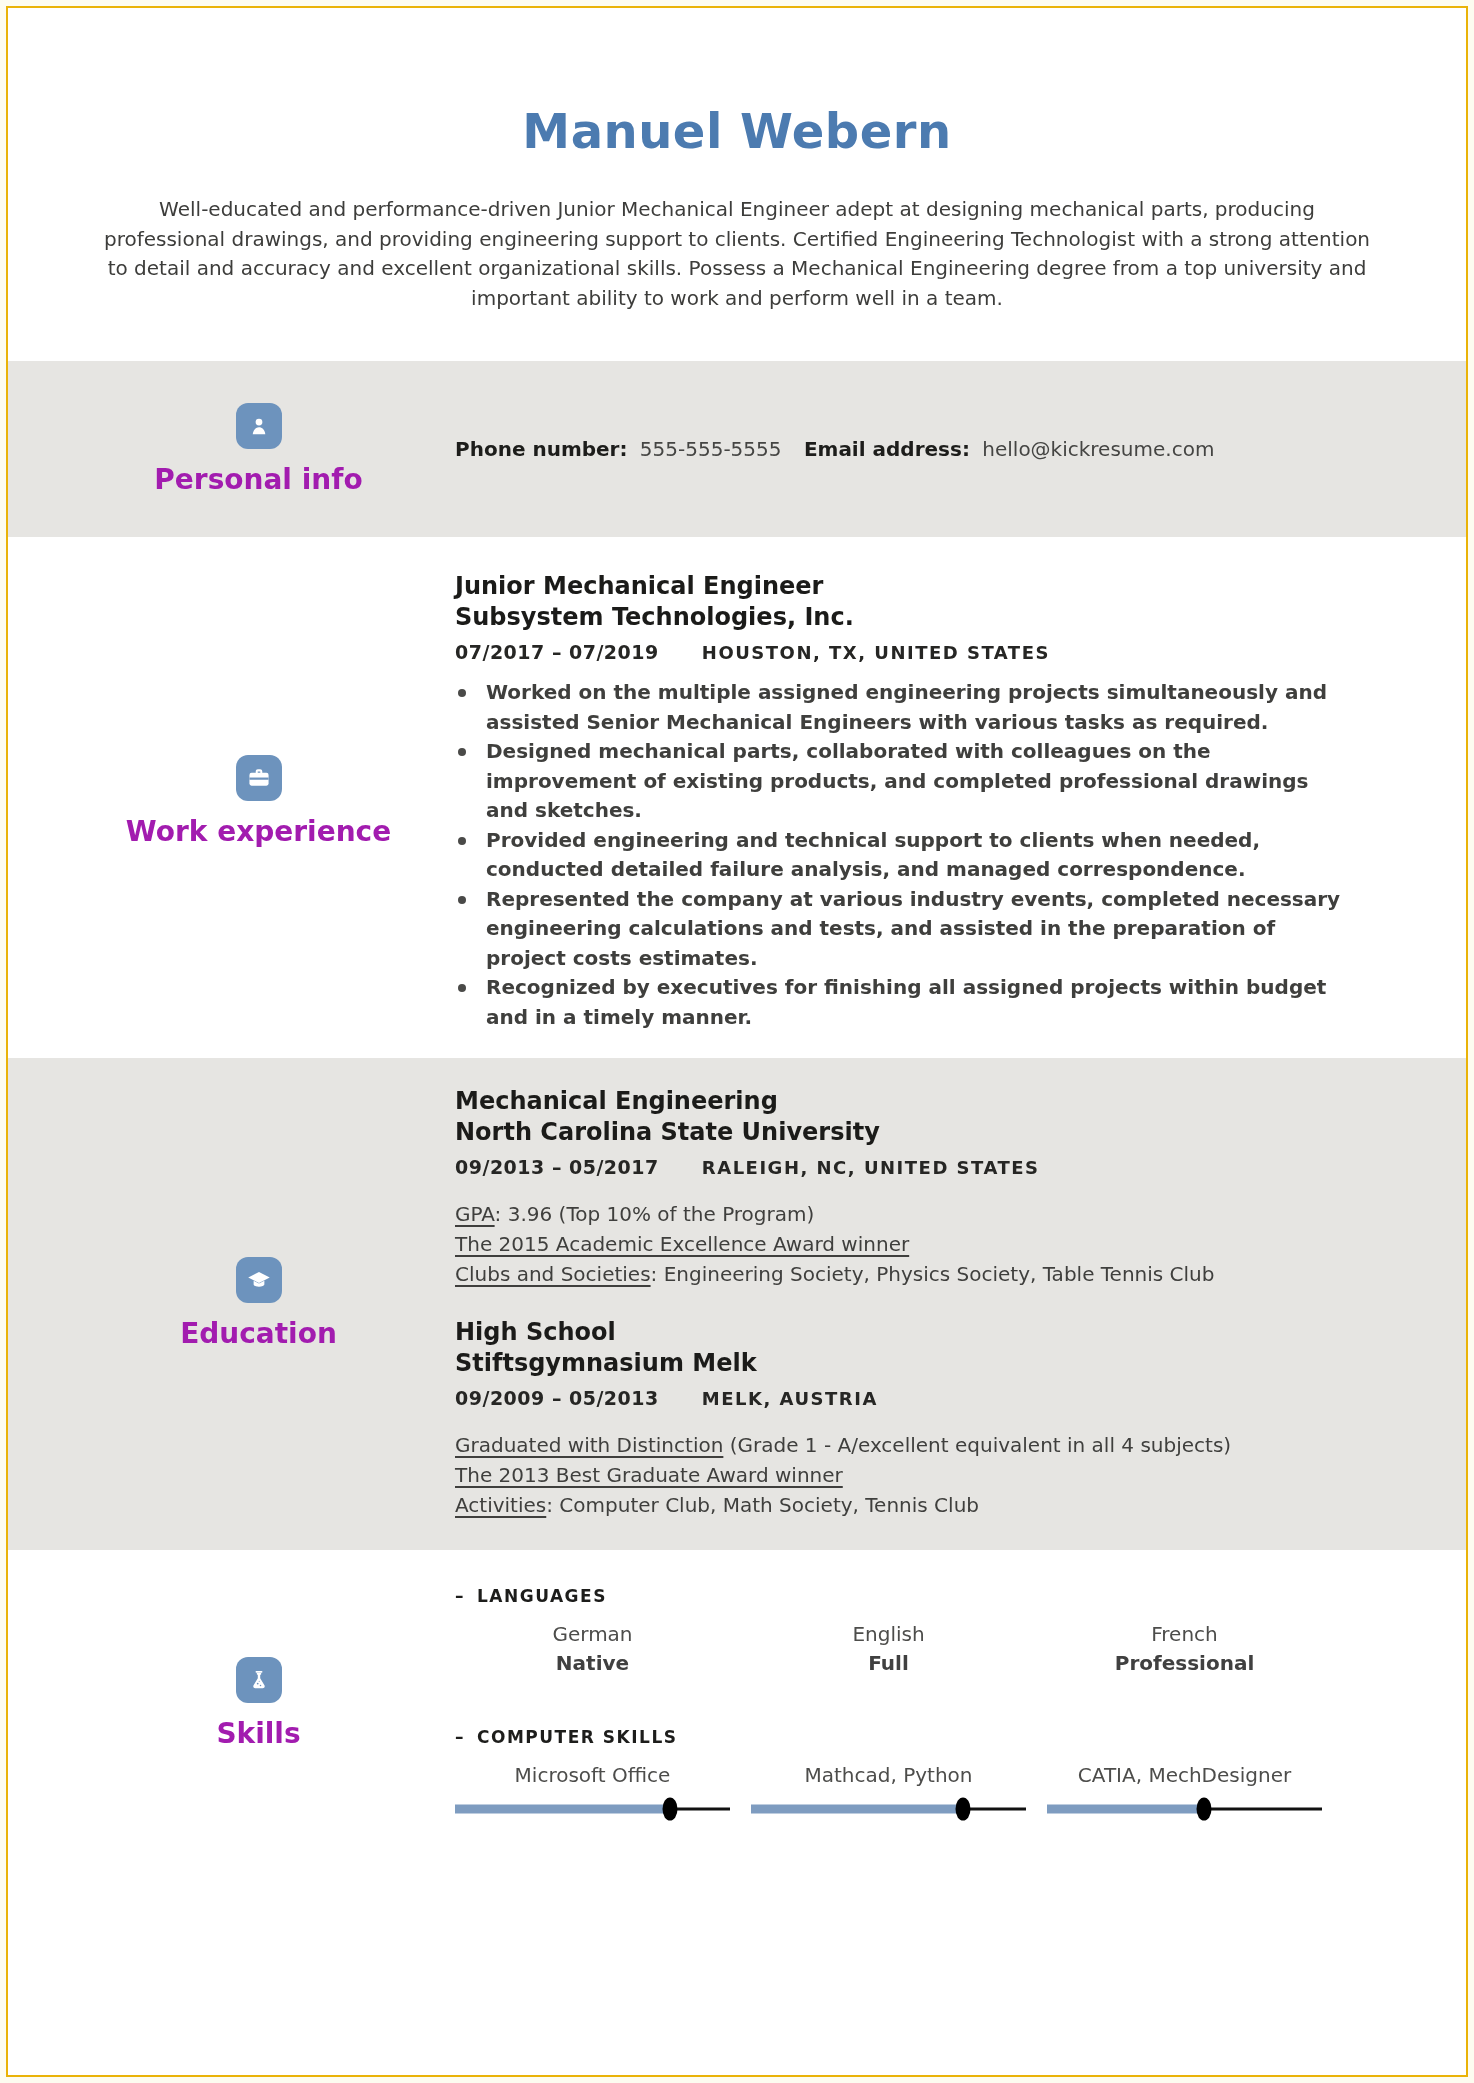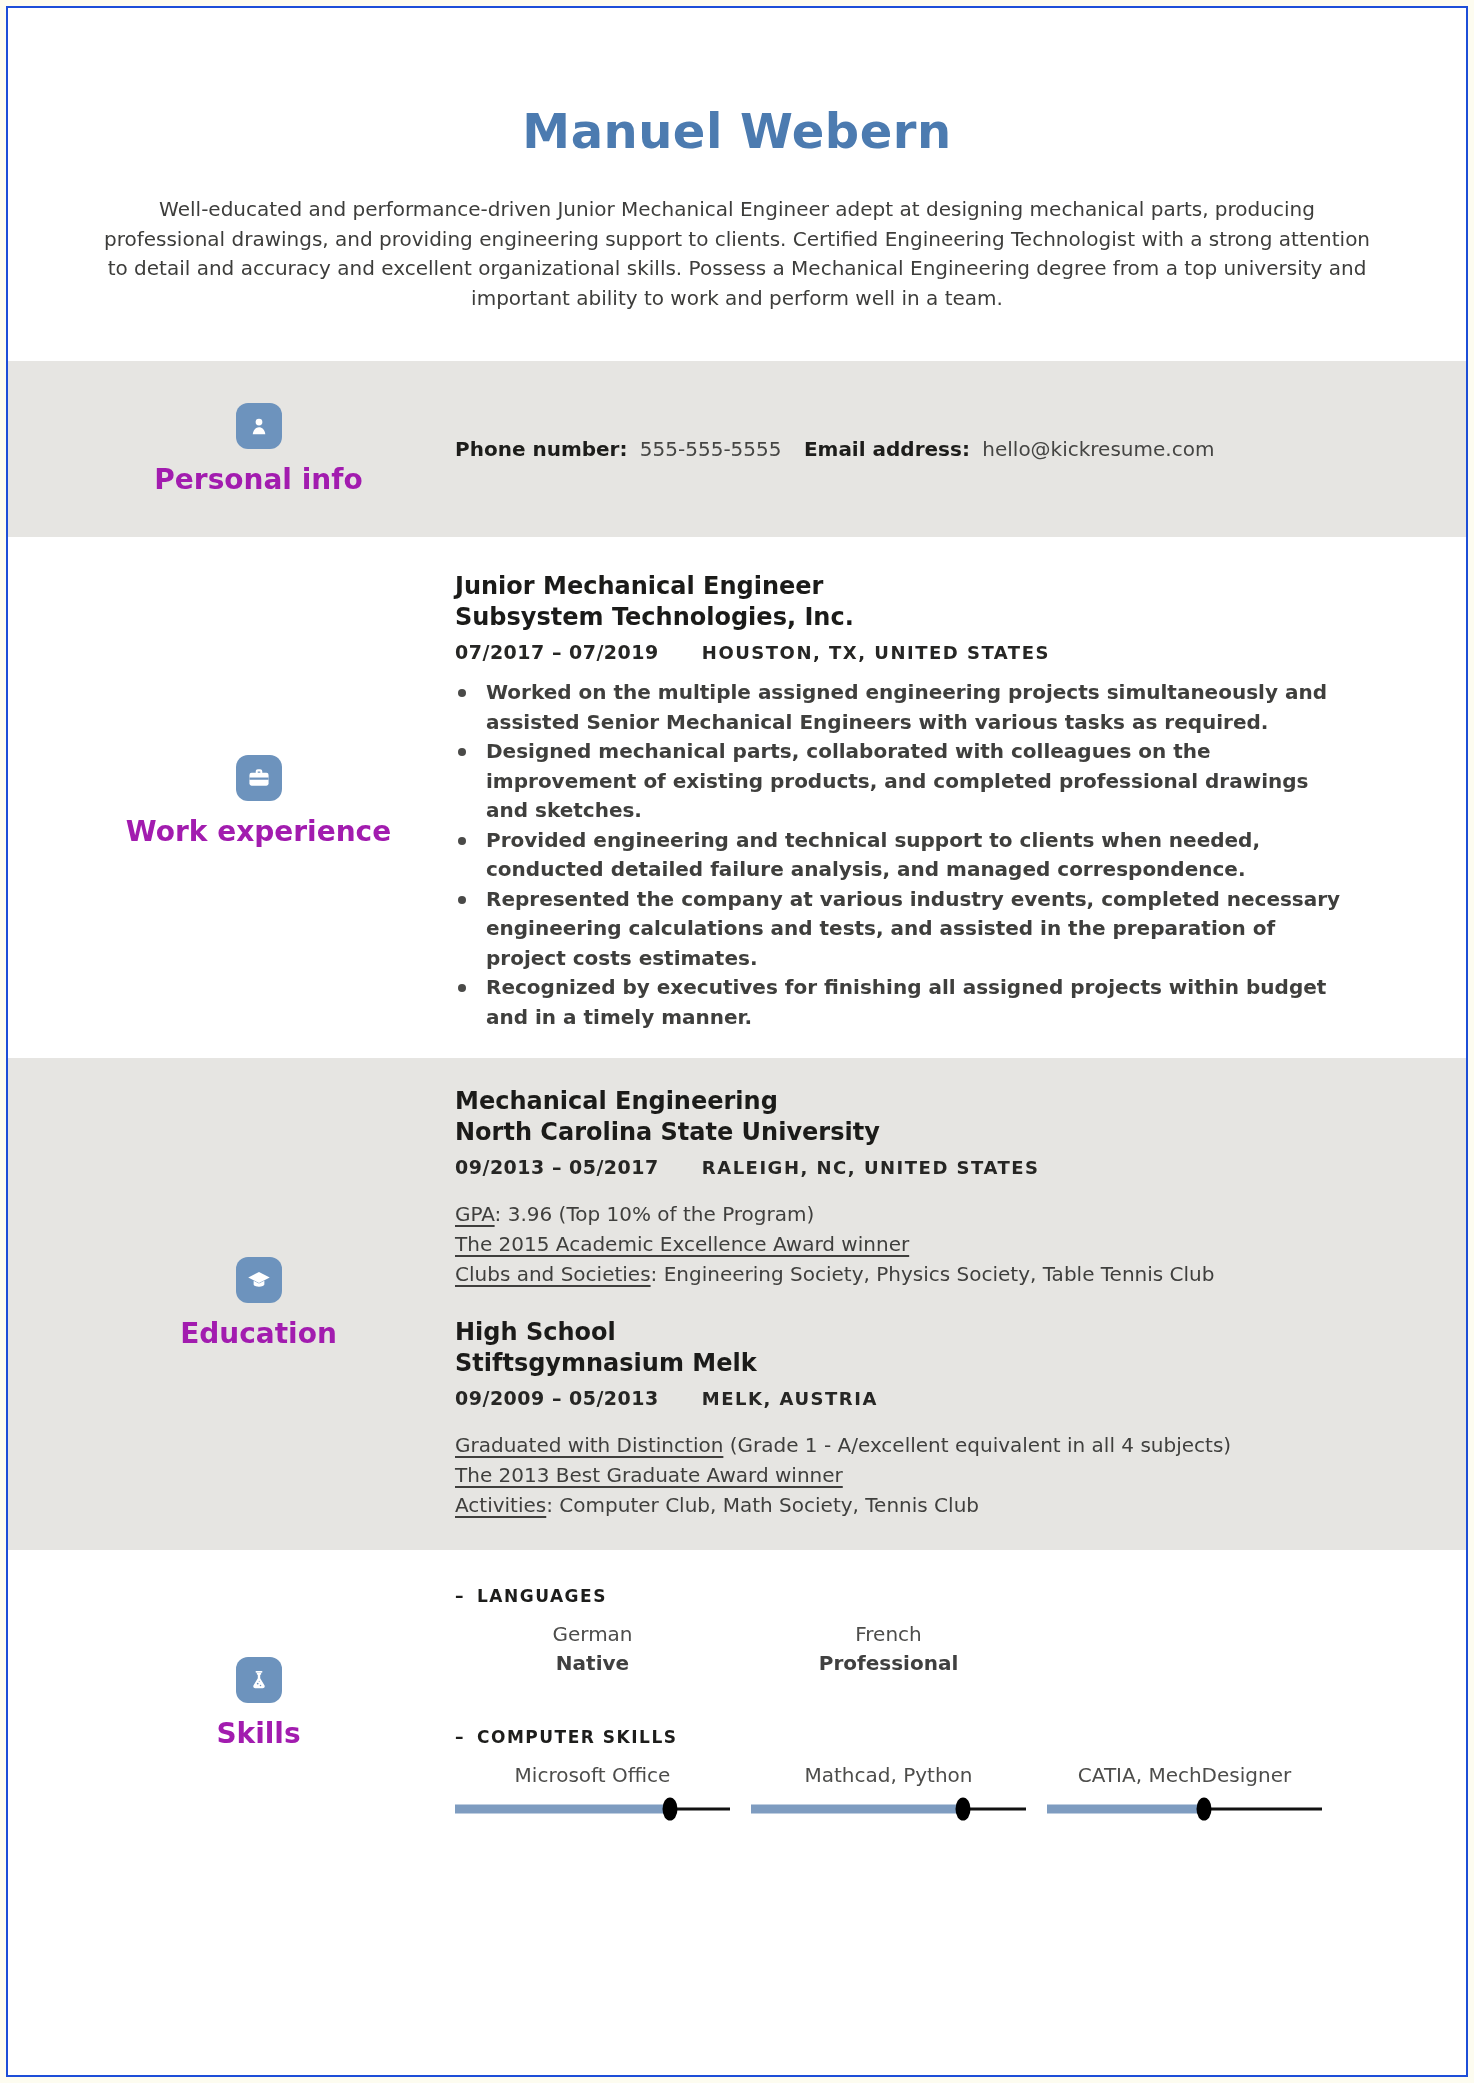--- a/index.html
+++ b/index.html
@@ -9,21 +9,21 @@
   .page {
     position: relative;
     width: 1474px;
     height: 2083px;
     background: #fdfcf0;
     overflow: hidden;
   }
   .page-inner {
     position: absolute;
     inset: 6px;
-    border: 2px solid #1d4ed8;
+    border: 2px solid #eab308;
     background: #ffffff;
     overflow: hidden;
   }
 
   
   .header { padding-top: 96px; }
   .title {
     text-align: center;
     font-size: 48px;
     font-weight: bold;
@@ -330,20 +330,24 @@
 
         <div class="sub-header">
           <span class="dash">–</span><span>LANGUAGES</span>
         </div>
         <div class="grid3 lang-grid">
           <div class="lang-cell">
             <div class="lang-name">German</div>
             <div class="lang-level">Native</div>
           </div>
           <div class="lang-cell">
+            <div class="lang-name">English</div>
+            <div class="lang-level">Full</div>
+          </div>
+          <div class="lang-cell">
             <div class="lang-name">French</div>
             <div class="lang-level">Professional</div>
           </div>
         </div>
 
         <div class="sub-header">
           <span class="dash">–</span><span>COMPUTER SKILLS</span>
         </div>
         <div class="grid3 skill-grid">
           <div class="skill-cell">

